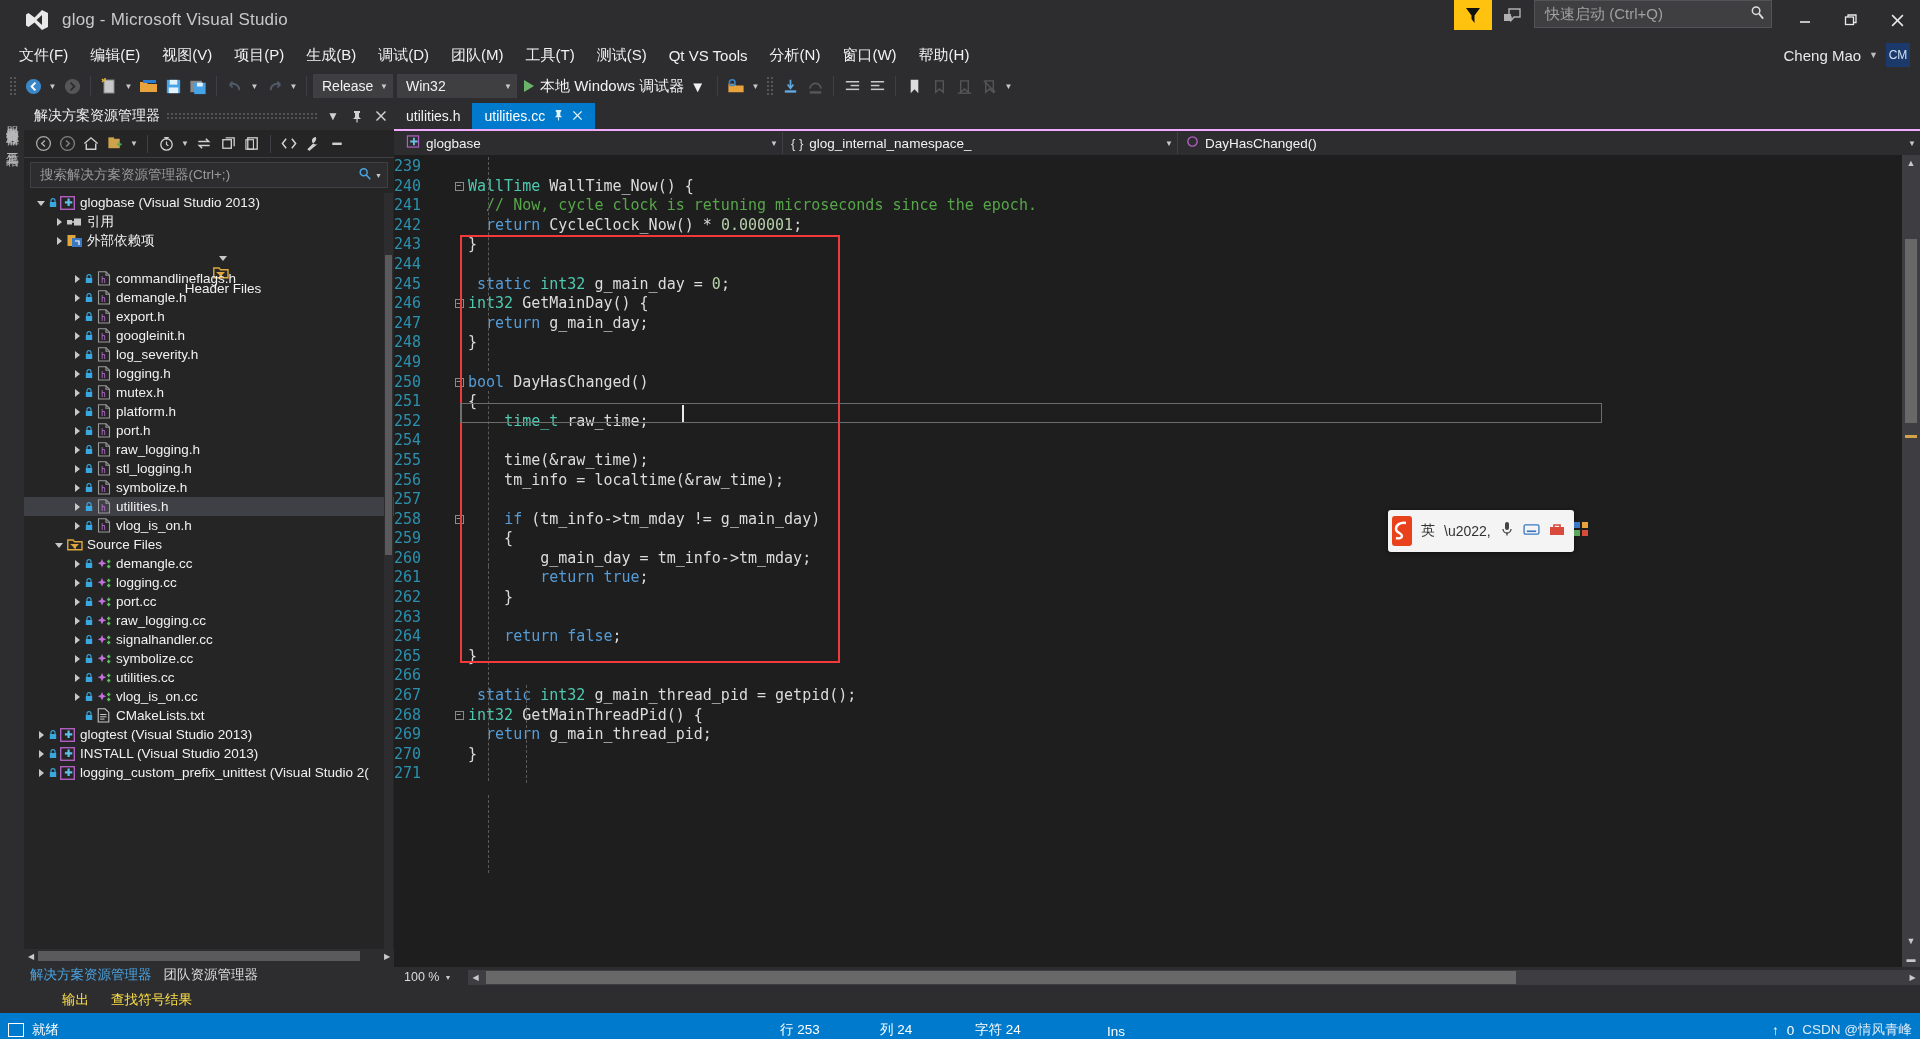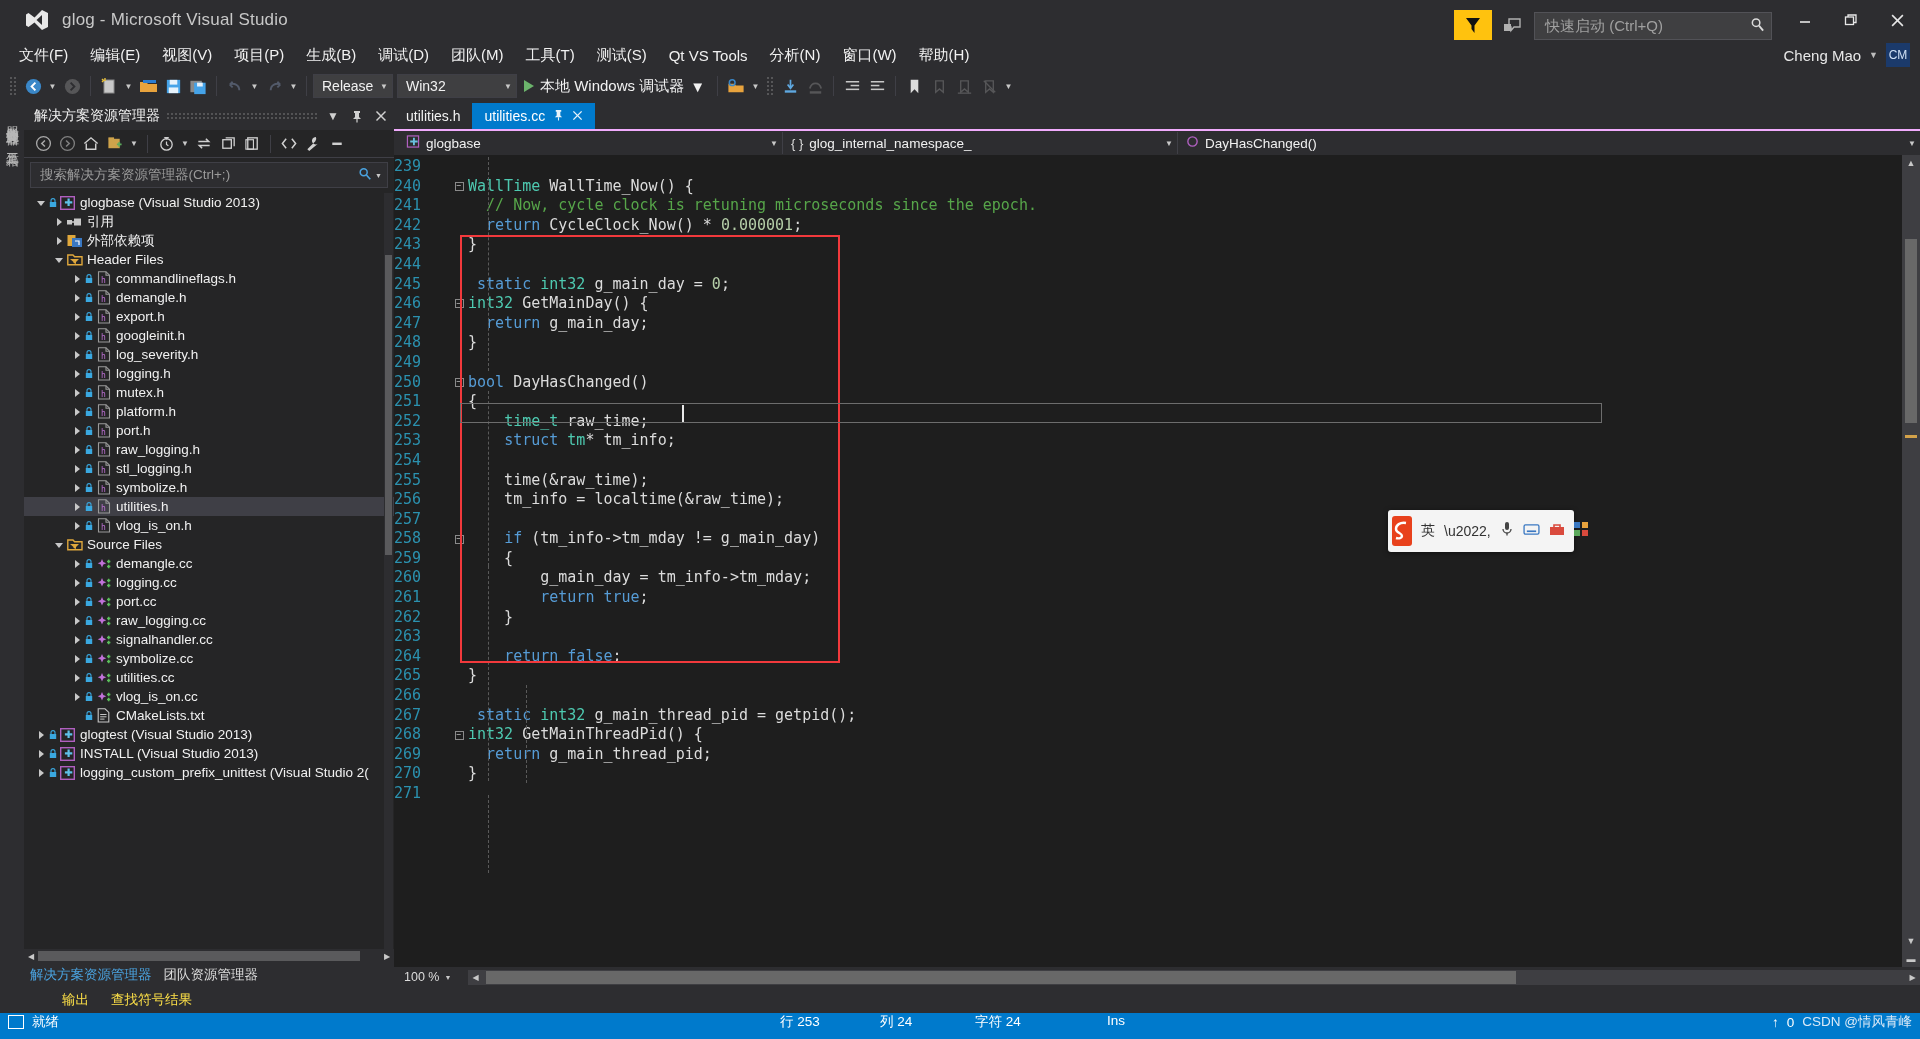--- a/index.html
+++ b/index.html
@@ -15,21 +15,21 @@
   
   .titlebar {
     height: 40px; background: #2d2d30; display: flex; align-items: center;
     position: relative; flex: 0 0 40px;
   }
   .vs-logo {
     width: 26px; height: 26px; margin-left: 24px; margin-right: 12px;
     display: flex; align-items: center; justify-content: center;
   }
   .title-text { font-size: 17px; color: #c8c8c8; letter-spacing: .2px; }
-  .tb-right { position: absolute; right: 0; top: 0; height: 40px; display: flex; align-items: flex-end; padding-left: 24px; }
+  .tb-right { position: absolute; right: 0; top: 0; height: 40px; display: flex; align-items: flex-start; padding-left: 24px; }
   .feedback-btn {
     width: 38px; height: 30px; background: #ffc20e; display: flex;
     align-items: center; justify-content: center; margin-right: 4px;
   }
   .notify-btn { width: 32px; height: 30px; display:flex; align-items:center; justify-content:center; margin-right:6px; }
   .quicklaunch {
     width: 238px; height: 28px; background: #3f3f41; border: 1px solid #525257;
     display: flex; align-items: center; padding: 0 6px 0 10px; color: #999;
     font-size: 15px;
   }
@@ -191,21 +191,21 @@
   .hs-track { flex: 1; height: 15px; background: #3e3e42; position: relative; display:flex; align-items:center; }
   .hs-thumb { position:absolute; left:18px; width:1030px; height:13px; background:#686868; }
   .hs-btn { width:15px;height:15px;display:flex;align-items:center;justify-content:center;color:#c8c8c8;font-size:8px;z-index:2; }
 
   
   .outrow { height: 26px; background: #2d2d30; display: flex; align-items: center; gap: 22px; padding-left: 62px; flex: 0 0 26px; }
   .out-tab { font-size: 13.5px; color: #fde047; }
 
   
   .statusbar {
-    height: 26px; background: #007acc; display: flex; align-items: flex-start;
+    height: 26px; background: #007acc; display: flex; align-items: flex-end;
     color: #ffffff; font-size: 13.5px; flex: 0 0 26px; position: relative;
   }
   .sb-left { display: flex; align-items: center; gap: 8px; padding-left: 8px; width: 180px; }
   .sb-icon { width: 16px; height: 14px; border: 1.5px solid #ffffff; }
   .sb-right { position: absolute; right: 8px; display: flex; align-items: center; gap: 8px; }
 
   
   .ime-bar {
     position: absolute; left: 1388px; top: 510px; width: 186px; height: 42px;
     background: #f4f4f4; border-radius: 3px; display: flex; align-items: center;
@@ -579,21 +579,21 @@
             </span>
             <span class="ticon">
               <svg width="16" height="14" viewBox="0 0 16 14">
                 <rect x="0.5" y="1" width="8" height="11" fill="#e0a83c"></rect>
                 <rect x="5" y="4" width="10" height="9" fill="#3a78c2"></rect>
                 <path d="M8 7 h4 v4" fill="none" stroke="#fff" stroke-width="1.2"></path>
               </svg>
             </span>
             <span>外部依赖项</span>
           </div>
-          <div class="trow" style="padding-left: 28px;">
+          <div class="trow" style="padding-left: 28px; flex-direction: column;">
             <span class="tw">
               <span class="tri-open"></span>
             </span>
             <span class="ticon">
               <svg width="16" height="13" viewBox="0 0 16 13">
                 <path d="M0.8 2 H6 L7.6 3.8 H15 V11.8 H0.8 Z" fill="none" stroke="#e0a83c" stroke-width="1.4"></path>
                 <path d="M3 6 H12 L9 9 V11 L6.5 10 V9 Z" fill="#e0a83c"></path>
               </svg>
             </span>
             <span>Header Files</span>
@@ -1173,21 +1173,20 @@
               <div class="cline"><span class="lnum">243</span><span class="glyph"></span><span class="ctext"><span class="p">}</span></span></div>
               <div class="cline"><span class="lnum">244</span><span class="glyph"></span><span class="ctext"><span class="p"></span></span></div>
               <div class="cline"><span class="lnum">245</span><span class="glyph"></span><span class="ctext"><span class="k"> static</span><span class="p"> </span><span class="t">int32</span><span class="p"> g_main_day = </span><span class="n">0</span><span class="p">;</span></span></div>
               <div class="cline"><span class="lnum">246</span><span class="glyph"><span class="fold-box">−</span></span><span class="ctext"><span class="t">int32</span><span class="p"> GetMainDay() {</span></span></div>
               <div class="cline"><span class="lnum">247</span><span class="glyph"></span><span class="ctext"><span class="p">  </span><span class="k">return</span><span class="p"> g_main_day;</span></span></div>
               <div class="cline"><span class="lnum">248</span><span class="glyph"></span><span class="ctext"><span class="p">}</span></span></div>
               <div class="cline"><span class="lnum">249</span><span class="glyph"></span><span class="ctext"><span class="p"></span></span></div>
               <div class="cline"><span class="lnum">250</span><span class="glyph"><span class="fold-box">−</span></span><span class="ctext"><span class="k">bool</span><span class="p"> DayHasChanged()</span></span></div>
               <div class="cline"><span class="lnum">251</span><span class="glyph"></span><span class="ctext"><span class="p">{</span></span></div>
               <div class="cline"><span class="lnum">252</span><span class="glyph"></span><span class="ctext"><span class="p">    </span><span class="t">time_t</span><span class="p"> raw_time;</span></span></div>
-              <div class="cline"><span class="lnum">253</span><span class="glyph"></span><span class="ctext"><span class="p">    </span><span class="k">struct</span><span class="p"> </span><span class="t">tm</span><span class="p">* tm_info;</span></span></div>
               <div class="cline"><span class="lnum">254</span><span class="glyph"></span><span class="ctext"><span class="p"></span></span></div>
               <div class="cline"><span class="lnum">255</span><span class="glyph"></span><span class="ctext"><span class="p">    time(&amp;raw_time);</span></span></div>
               <div class="cline"><span class="lnum">256</span><span class="glyph"></span><span class="ctext"><span class="p">    tm_info = localtime(&amp;raw_time);</span></span></div>
               <div class="cline"><span class="lnum">257</span><span class="glyph"></span><span class="ctext"><span class="p"></span></span></div>
               <div class="cline"><span class="lnum">258</span><span class="glyph"><span class="fold-box">−</span></span><span class="ctext"><span class="p">    </span><span class="k">if</span><span class="p"> (tm_info-&gt;tm_mday != g_main_day)</span></span></div>
               <div class="cline"><span class="lnum">259</span><span class="glyph"></span><span class="ctext"><span class="p">    {</span></span></div>
               <div class="cline"><span class="lnum">260</span><span class="glyph"></span><span class="ctext"><span class="p">        g_main_day = tm_info-&gt;tm_mday;</span></span></div>
               <div class="cline"><span class="lnum">261</span><span class="glyph"></span><span class="ctext"><span class="p">        </span><span class="k">return</span><span class="p"> </span><span class="k">true</span><span class="p">;</span></span></div>
               <div class="cline"><span class="lnum">262</span><span class="glyph"></span><span class="ctext"><span class="p">    }</span></span></div>
               <div class="cline"><span class="lnum">263</span><span class="glyph"></span><span class="ctext"><span class="p"></span></span></div>

